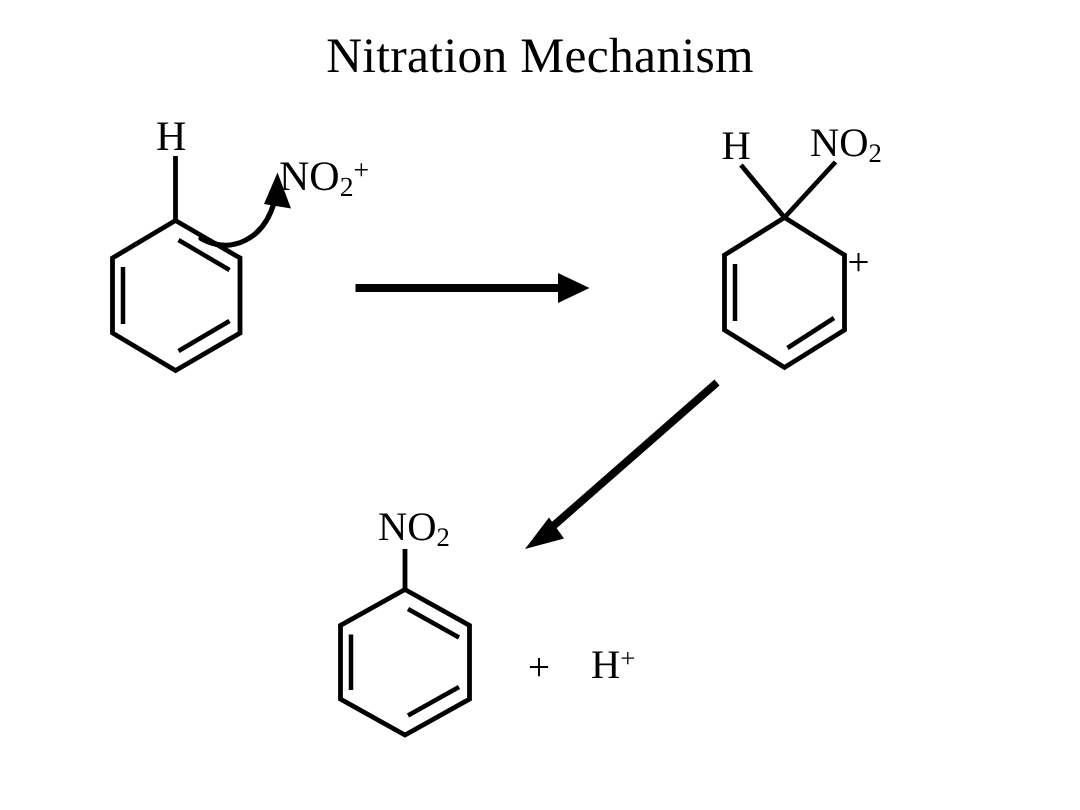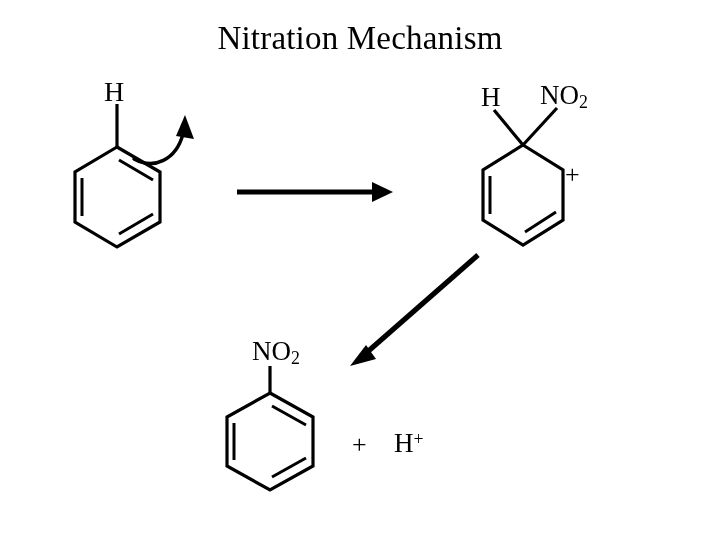--- a/index.html
+++ b/index.html
@@ -162,20 +162,21 @@
 
       <line class="inner-bond" x1="306" y1="458" x2="272" y2="477"></line>
 
       <line class="sub-bond" x1="270" y1="393" x2="270" y2="366"></line>
     </g>
 
   </svg>
 
   <div id="lbl-h-reactant" class="chem-label">H</div>
 
+  <div id="lbl-no2-cation" class="chem-label"><span>NO</span><sub>2</sub><sup>+</sup></div>
 
   <div id="lbl-h-sigma" class="chem-label">H</div>
 
   <div id="lbl-no2-sigma" class="chem-label"><span>NO</span><sub>2</sub></div>
 
   <div id="lbl-plus-charge" class="chem-label">+</div>
 
   <div id="lbl-no2-product" class="chem-label"><span>NO</span><sub>2</sub></div>
 
   <div id="lbl-plus-sign" class="chem-label">+</div>

